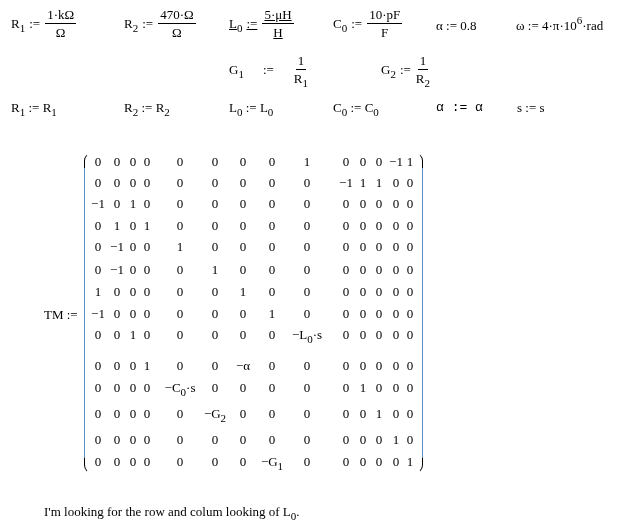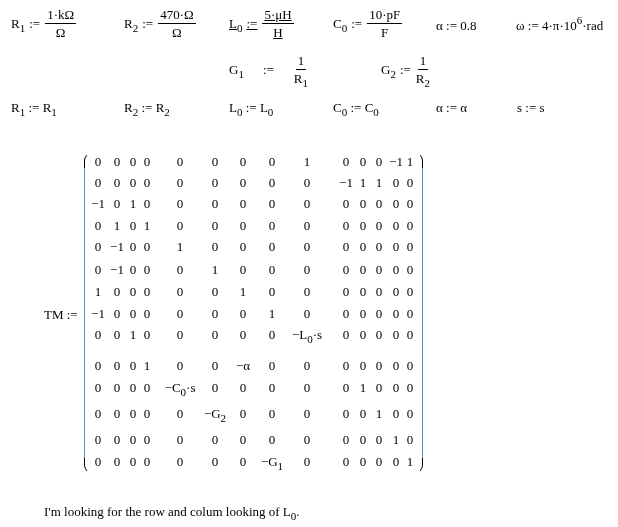--- a/index.html
+++ b/index.html
@@ -80,21 +80,21 @@
     <span class="frac">
         <span class="num">1</span>
         <span class="den"><span>R</span><sub>2</sub></span>
       </span>
   </div>
 
   <div class="abs" style="left:11px; top:100px;"><span>R</span><sub>1</sub> <span>:=</span> <span>R</span><sub>1</sub></div>
   <div class="abs" style="left:124px; top:100px;"><span>R</span><sub>2</sub> <span>:=</span> <span>R</span><sub>2</sub></div>
   <div class="abs" style="left:229px; top:100px;"><span>L</span><sub>0</sub> <span>:=</span> <span>L</span><sub>0</sub></div>
   <div class="abs" style="left:333px; top:100px;"><span>C</span><sub>0</sub> <span>:=</span> <span>C</span><sub>0</sub></div>
-  <div class="abs" style="left:436px; top:100px;"><span>α</span> <span>:=</span> <span>α</span></div>
+  <div class="abs" style="left:436px; top:100px;font-family:Liberation Mono, monospace;"><span>α</span> <span>:=</span> <span>α</span></div>
   <div class="abs" style="left:517px; top:100px;text-align:right;"><span>s</span> <span>:=</span> <span>s</span></div>
 
   <div class="abs" style="left:44px; top:307px;"><span>TM</span> <span>:=</span></div>
   <div class="bracket lbr"></div>
   <div class="bracket rbr"></div>
   <div class="bline" style="left:84px; top:168px; height:290px;"></div>
   <div class="bline" style="left:422px; top:168px; height:290px;"></div>
   <div id="matrix">
       <span class="cell" style="left: 98px; top: 155px;">0</span>
       <span class="cell" style="left: 117px; top: 155px;">0</span>

